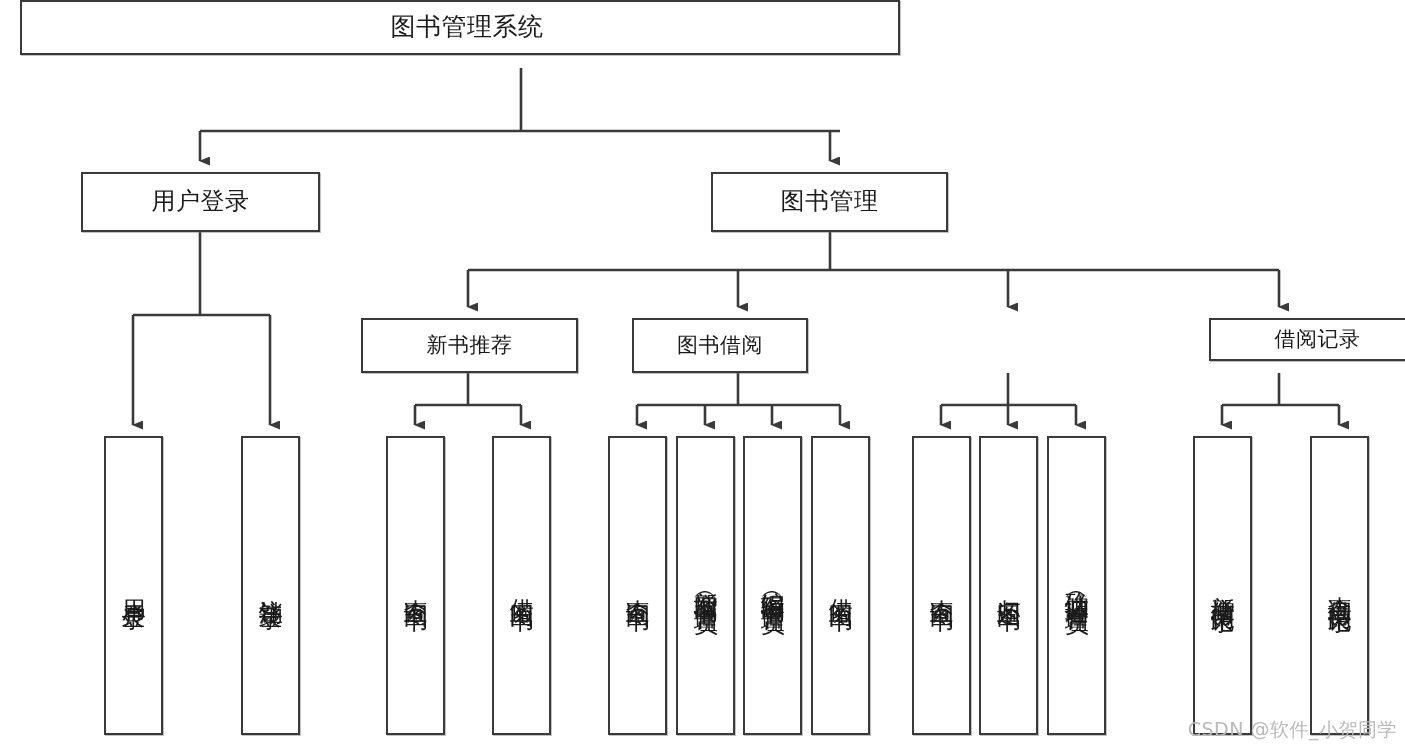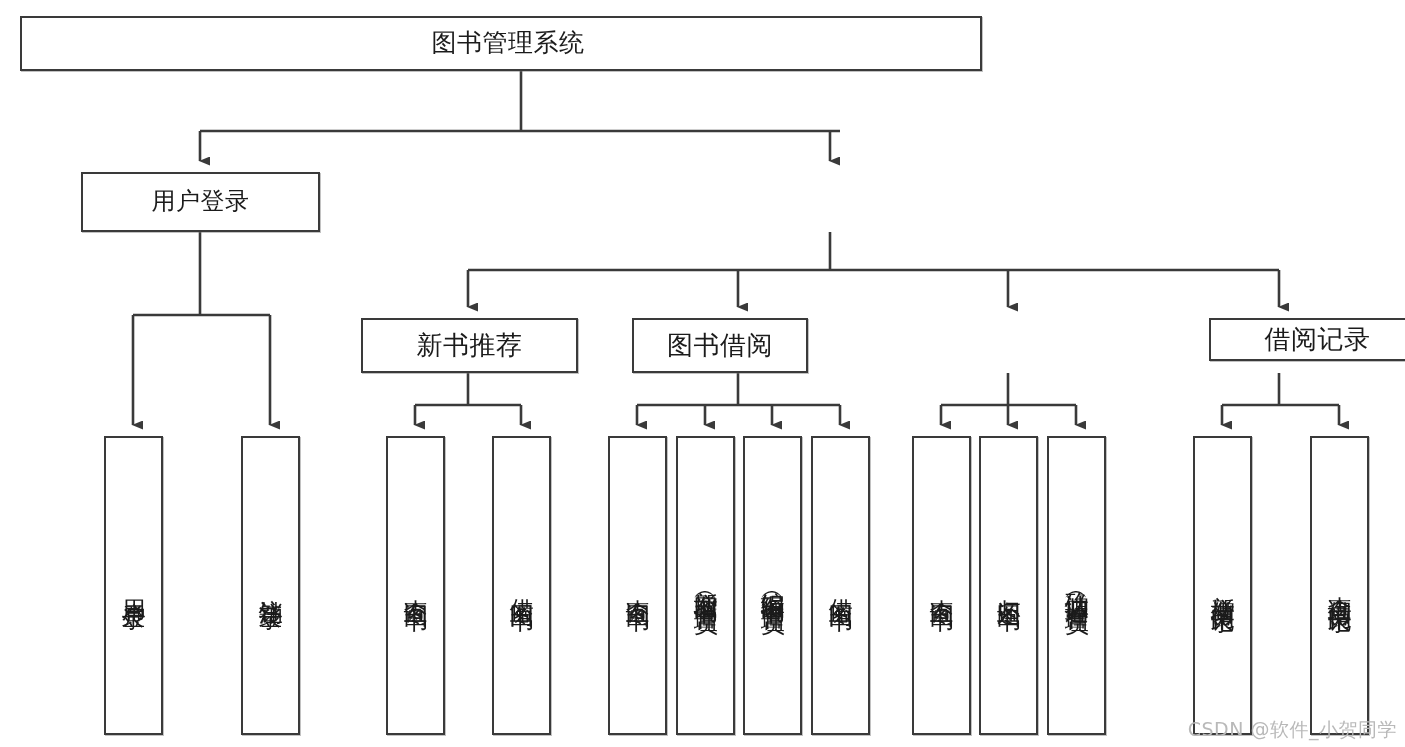--- a/index.html
+++ b/index.html
@@ -43,21 +43,21 @@
     line-height: 1.22;
     letter-spacing: 0.5px;
   }
   .node-root .node-label {
     font-size: 25px;
   }
   .node-branch .node-label {
     font-size: 24px;
   }
   .node-group .node-label {
-    font-size: 26px;
+    font-size: 21px;
     text-align: center;
   }
   
   .node-leaf {
     writing-mode: vertical-rl;
     text-orientation: upright;
   }
   .node-leaf .node-label {
     writing-mode: vertical-rl;
     text-orientation: upright;
@@ -126,27 +126,30 @@
       <path d="M1008,405 L1008,425" marker-end="url(#arrowhead)"></path>
       <path d="M1076,405 L1076,425" marker-end="url(#arrowhead)"></path>
 
       <path d="M1279,373 L1279,405"></path>
       <path d="M1222,405 L1339,405"></path>
       <path d="M1222,405 L1222,425" marker-end="url(#arrowhead)"></path>
       <path d="M1339,405 L1339,425" marker-end="url(#arrowhead)"></path>
     </g>
   </svg>
 
-  <div class="node node-root" style="left:20px; top:16px; width:962px; height:55px;padding-left:14px;">
+  <div class="node node-root" style="left:20px; top:0; width:880px; height:55px;padding-left:14px;">
     <span class="node-label">图书管理系统</span>
   </div>
 
   <div class="node node-branch" style="left:81px; top:172px; width:239px; height:60px;">
     <span class="node-label">用户登录</span>
   </div>
+  <div class="node node-branch" style="left:711px; top:172px; width:237px; height:60px;">
+    <span class="node-label">图书管理</span>
+  </div>
 
   <div class="node node-group" style="left:361px; top:318px; width:217px; height:55px;">
     <span class="node-label">新书推荐</span>
   </div>
   <div class="node node-group" style="left:632px; top:318px; width:176px; height:55px;">
     <span class="node-label">图书借阅</span>
   </div>
   <div class="node node-group" style="left:1171px; top:318px; width:217px; height:43px;margin-left:38px;">
     <span class="node-label">借阅记录</span>
   </div>

